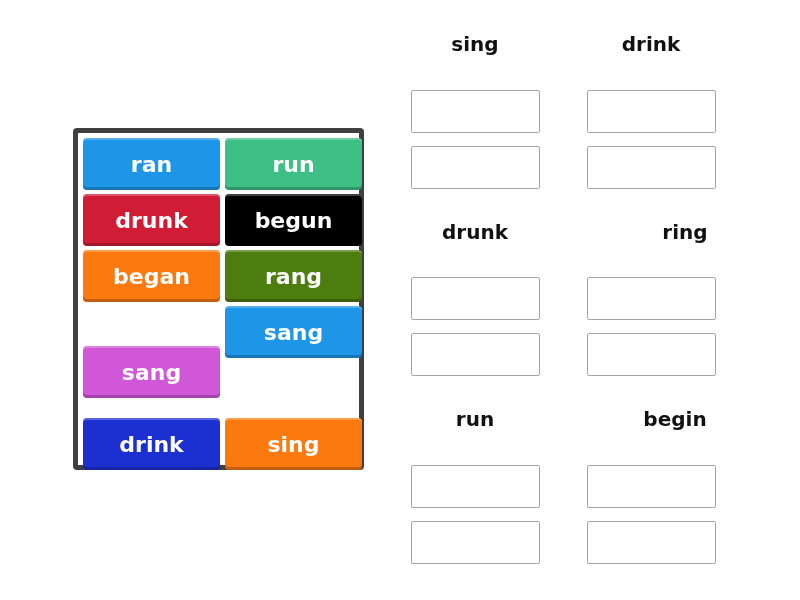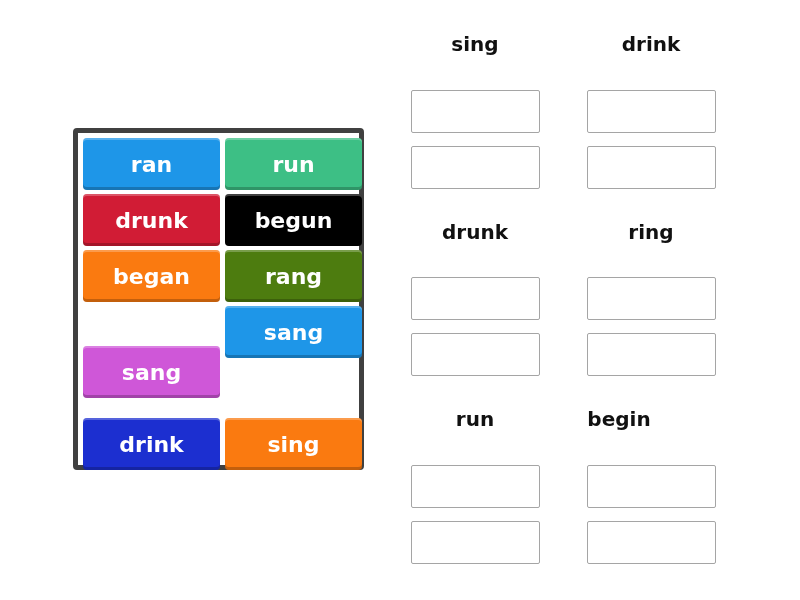--- a/index.html
+++ b/index.html
@@ -48,23 +48,23 @@
 <div class="slot" style="left:411px;top:146px"></div>
 
 <div class="group-title" style="left:586px;top:32px">drink</div>
 <div class="slot" style="left:587px;top:90px"></div>
 <div class="slot" style="left:587px;top:146px"></div>
 
 <div class="group-title" style="left:410px;top:220px">drunk</div>
 <div class="slot" style="left:411px;top:277px"></div>
 <div class="slot" style="left:411px;top:333px"></div>
 
-<div class="group-title" style="left:586px;top:220px">ring</div>
+<div class="group-title" style="left:620px;top:220px">ring</div>
 <div class="slot" style="left:587px;top:277px"></div>
 <div class="slot" style="left:587px;top:333px"></div>
 
 <div class="group-title" style="left:410px;top:407px">run</div>
 <div class="slot" style="left:411px;top:465px"></div>
 <div class="slot" style="left:411px;top:521px"></div>
 
-<div class="group-title" style="left:554px;top:407px">begin</div>
+<div class="group-title" style="left:610px;top:407px">begin</div>
 <div class="slot" style="left:587px;top:465px"></div>
 <div class="slot" style="left:587px;top:521px"></div>
 
 </body></html>

